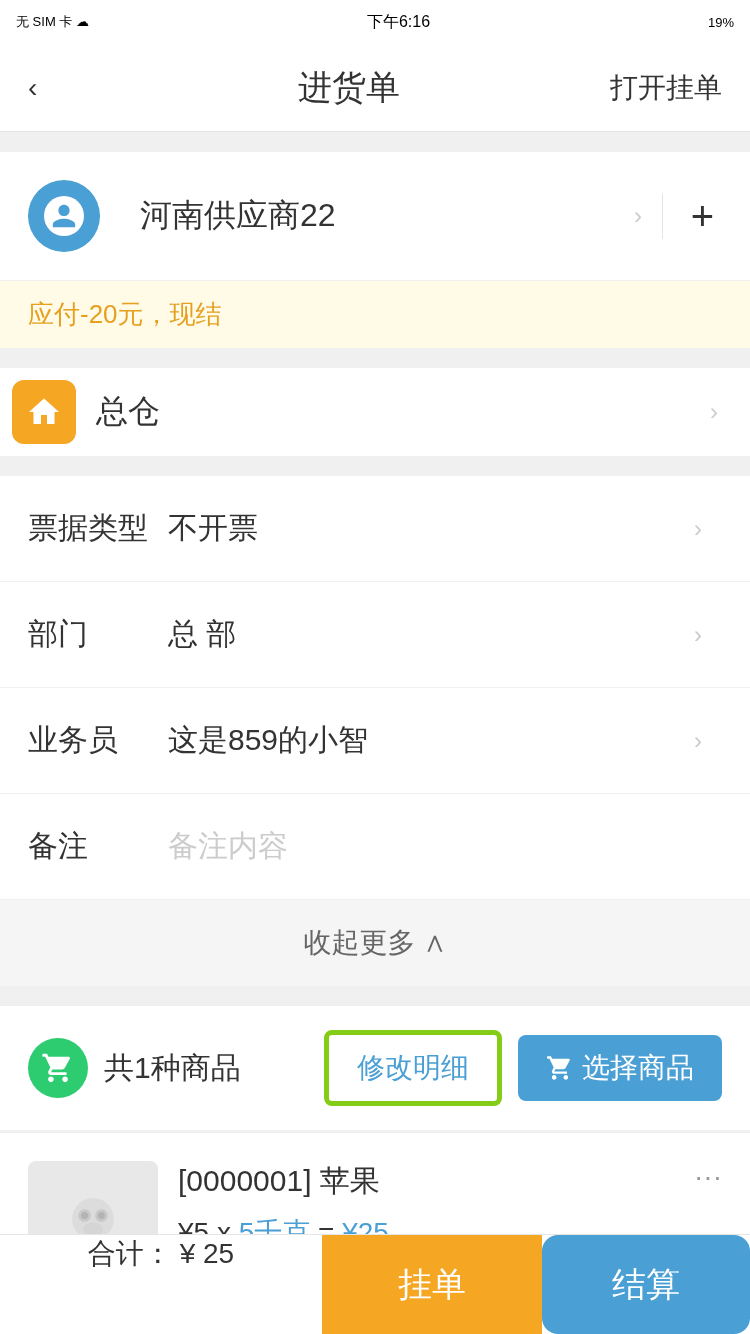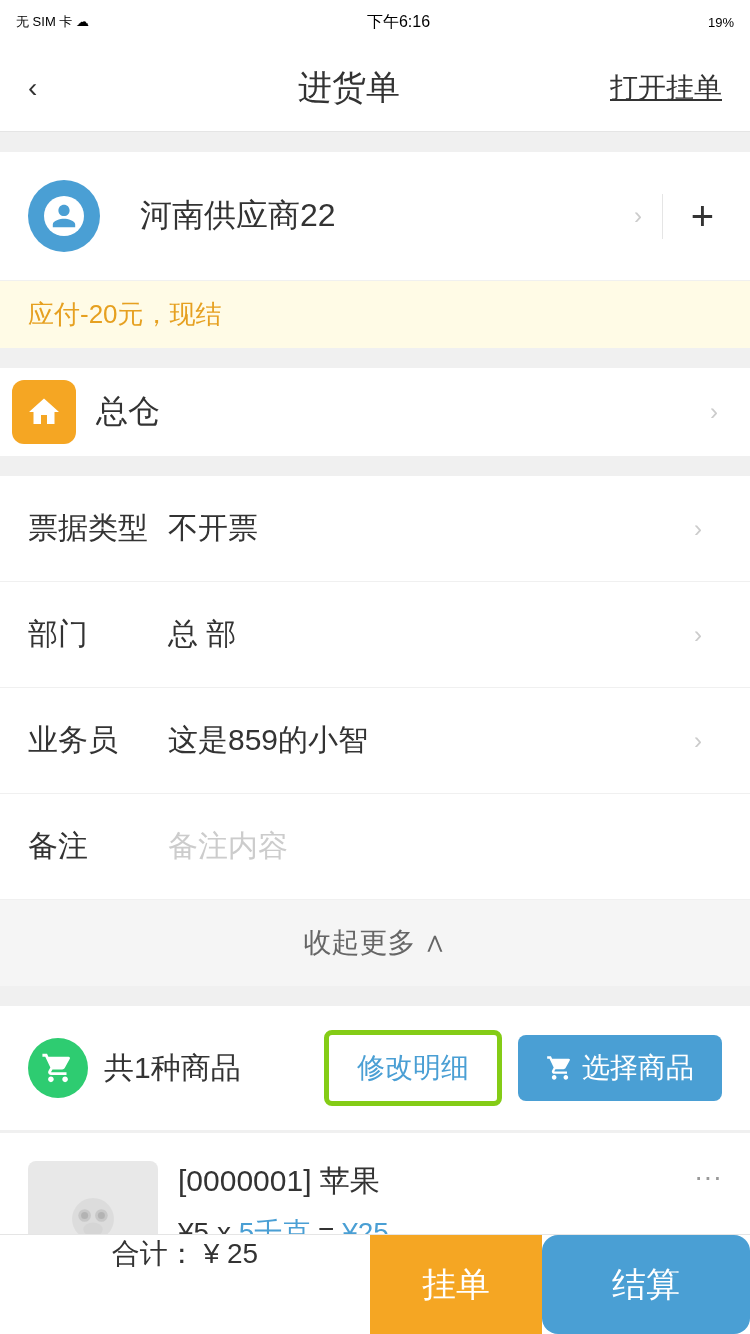--- a/index.html
+++ b/index.html
@@ -46,21 +46,20 @@
     }
     .nav-title {
       font-size: 34px;
       font-weight: 500;
       color: #333;
     }
     .nav-right {
       font-size: 28px;
       color: #333;
       cursor: pointer;
-      text-decoration: underline;
     }
 
     
     .section-gap {
       height: 20px;
       background: #f0f0f0;
     }
 
     
     .card {
@@ -298,21 +297,21 @@
       border-top: 1px solid #e5e5e5;
     }
     .total-section {
       flex: 1;
       display: flex;
       flex-direction: row;
       justify-content: center;
       padding: 0 28px;
     }
     .btn-hang {
-      width: 172px;
+      width: 220px;
       background: #f5a623;
       color: #fff;
       font-size: 34px;
       display: flex;
       align-items: center;
       justify-content: center;
       cursor: pointer;
     }
     .btn-checkout {
       width: 208px;

